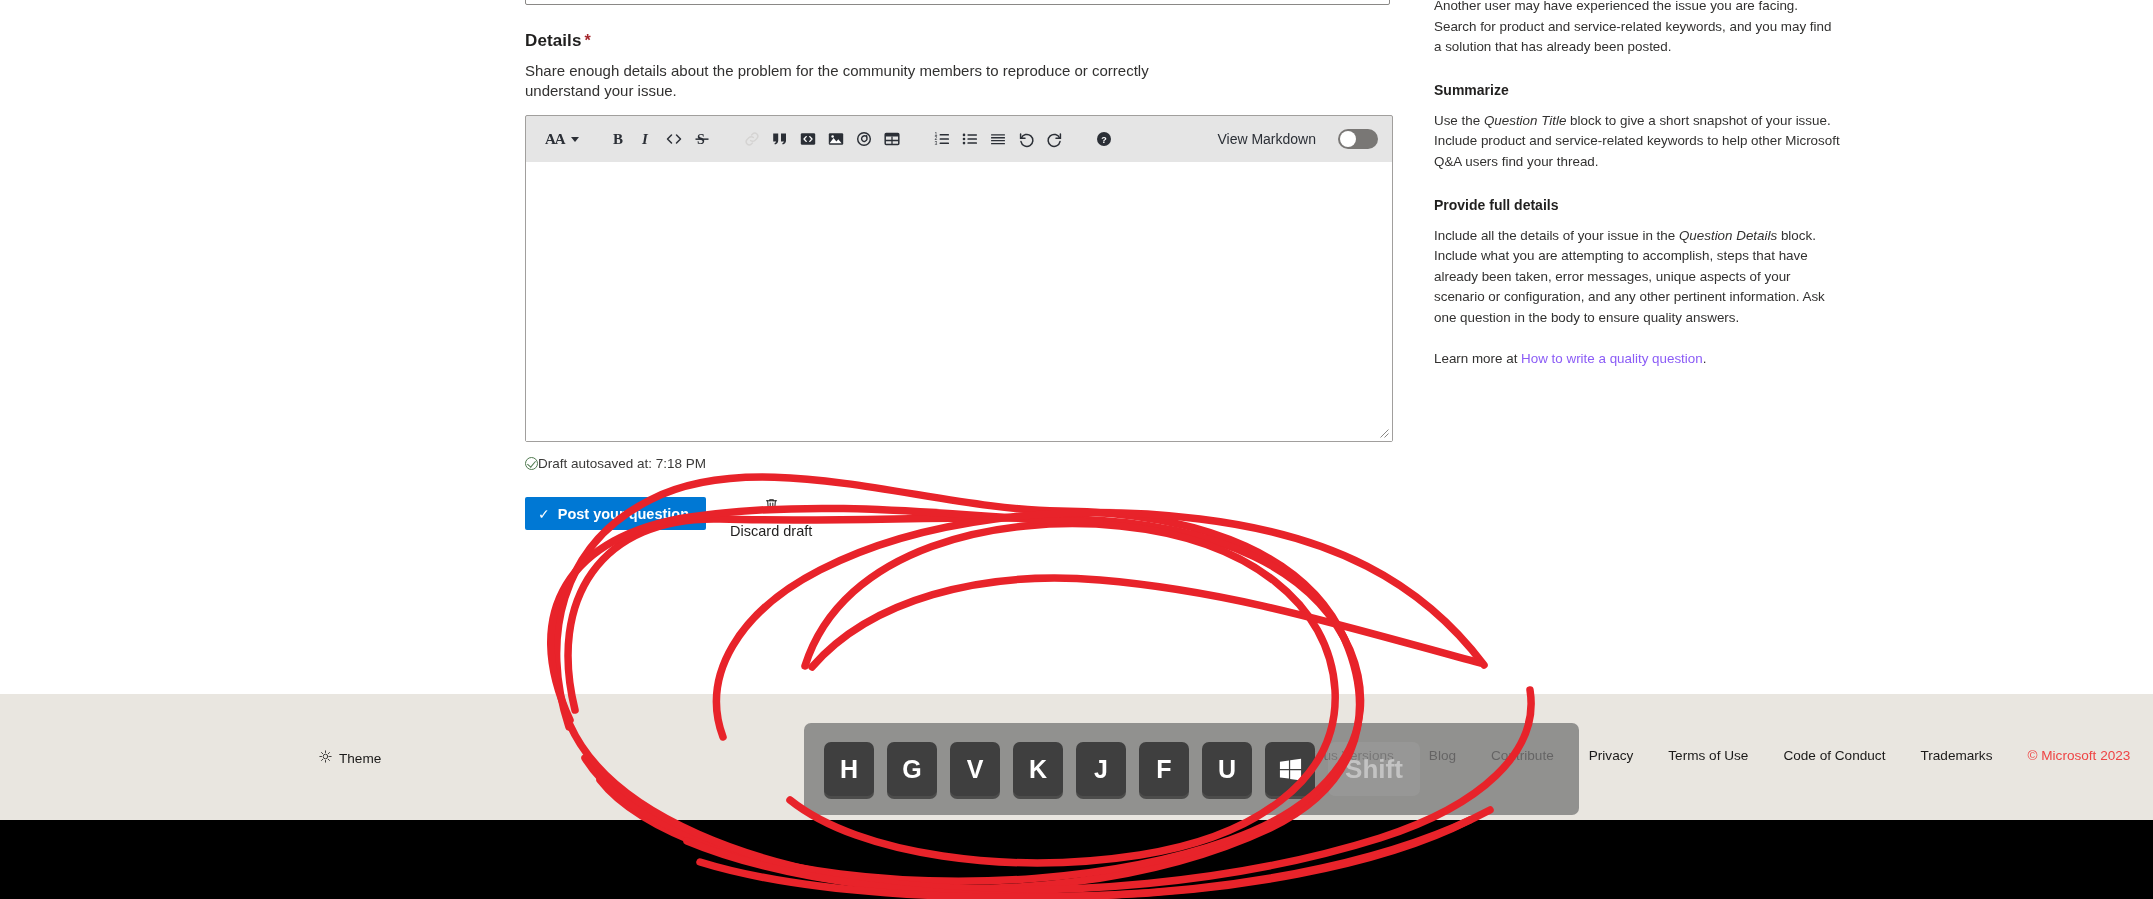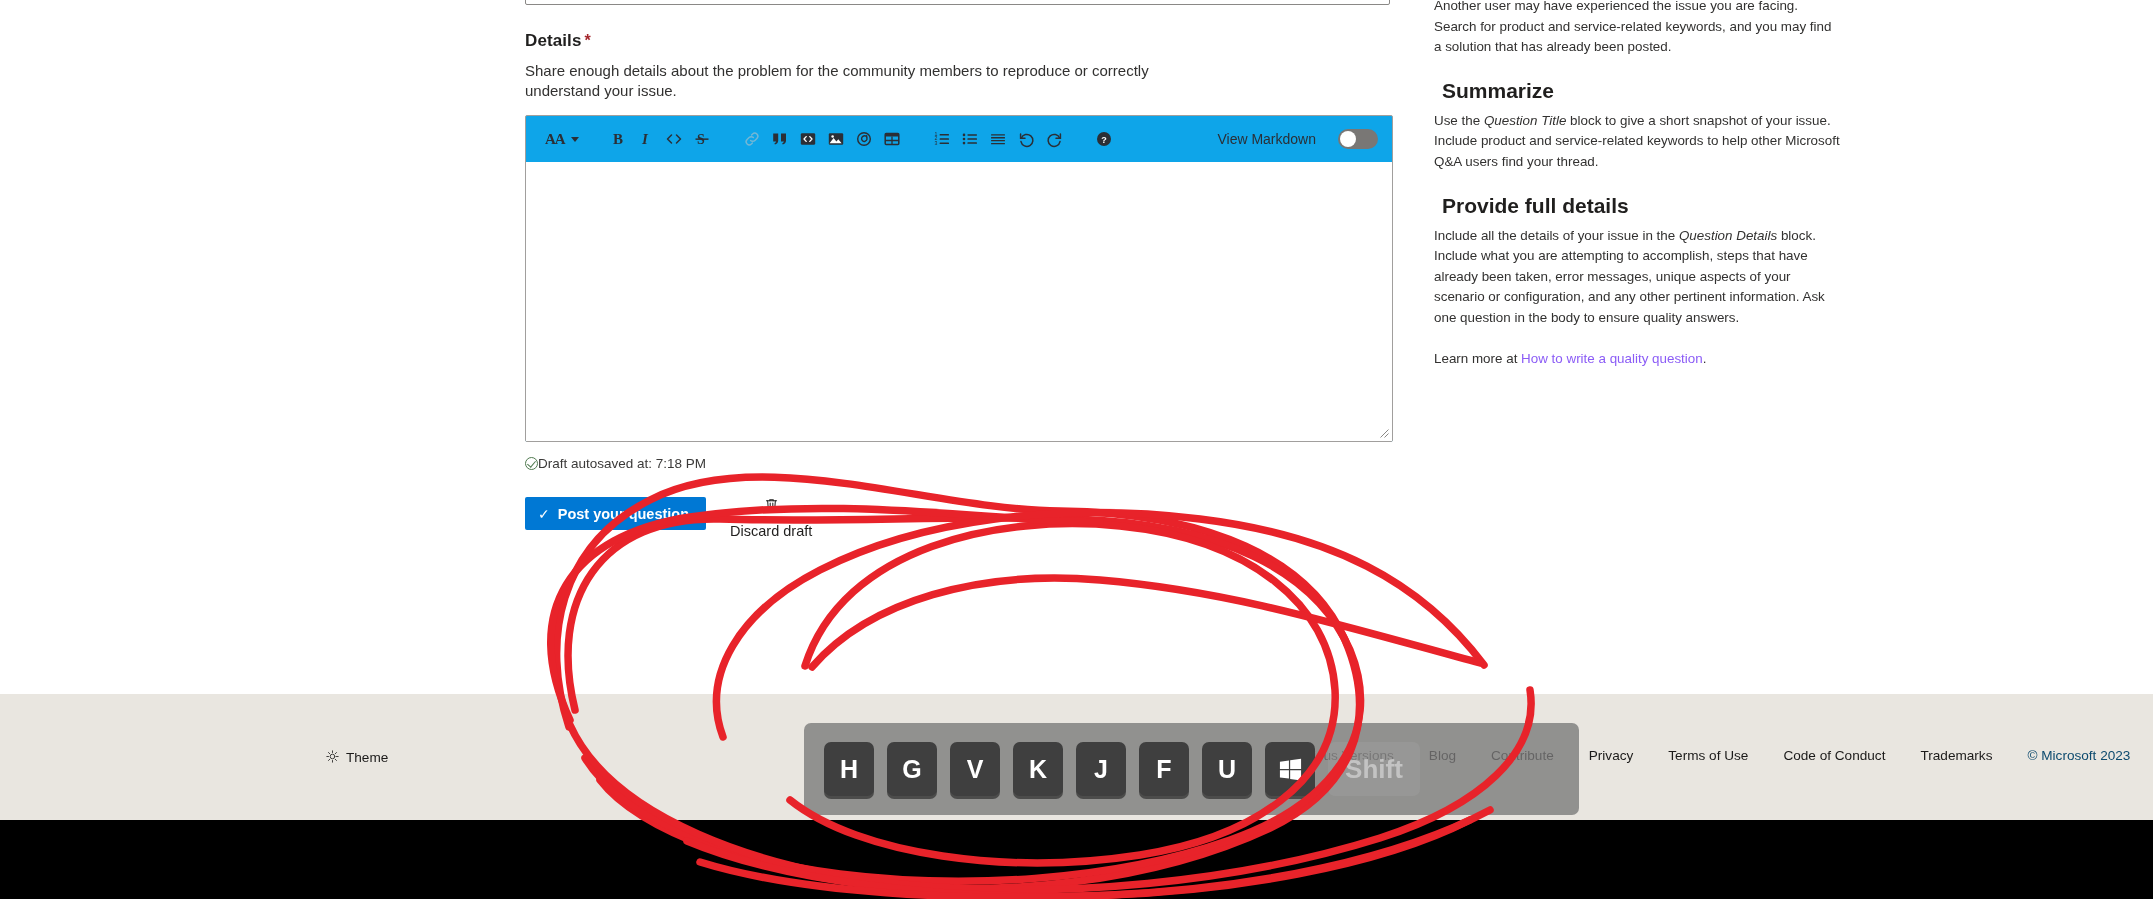--- a/index.html
+++ b/index.html
@@ -53,21 +53,21 @@
     color: #323130;
     margin-top: 9px;
     line-height: 20px;
   }
 
   
   .editor {
     margin-top: 14px;
     border: 1px solid #a19f9d;
     border-radius: 2px;
-    background: #0ea5e9;
+    background: #e5e5e5;
     width: 868px;
     height: 327px;
     position: relative;
   }
 
   .editor-toolbar {
     height: 46px;
     display: flex;
     align-items: center;
     padding: 0 14px 0 16px;
@@ -176,56 +176,56 @@
     position: absolute;
     left: 1434px;
     top: -4px;
     width: 408px;
     font-size: 13.4px;
     color: #323130;
     line-height: 20.6px;
   }
   .guide-col p { margin-bottom: 0; }
   .guide-col h3 {
-    font-size: 21px;
+    font-size: 14px;
     font-weight: 600;
     color: #201f1e;
-    margin: 22px 8px 10px;
+    margin: 22px 0 10px;
     line-height: 21px;
   }
   .guide-col .para { margin-bottom: 0; }
   .guide-col em { font-style: italic; }
   .guide-link { color: #8b5cf6; text-decoration: none; cursor: pointer; }
   .learn-more { margin-top: 20px; }
 
   
   .footer {
     position: absolute;
     left: 0; top: 694px;
     width: 2153px; height: 126px;
     background: #e9e6e0;
   }
   .theme-btn {
     position: absolute;
-    left: 326px; top: 750px;
-    display: flex; gap: 7px;
+    left: 319px; top: 750px;
+    display: flex; align-items: center; gap: 7px;
     font-size: 13.6px; color: #1b1a19;
     cursor: pointer;
   }
   .footer-links {
     position: absolute;
     top: 748px;
     left: 1285px;
     display: flex; align-items: center; gap: 35px;
     font-size: 13.6px;
   }
   .footer-links a {
     color: #1b1a19; text-decoration: none; cursor: pointer; white-space: nowrap;
   }
-  .footer-copy { color: #0c4a6e; white-space: nowrap; }
+  .footer-copy { color: #ef4444; white-space: nowrap; }
 
   
   .black-band {
     position: absolute;
     left: 0; top: 820px; width: 2153px; height: 79px;
     background: #000000;
   }
 
   
   .keys-overlay {

